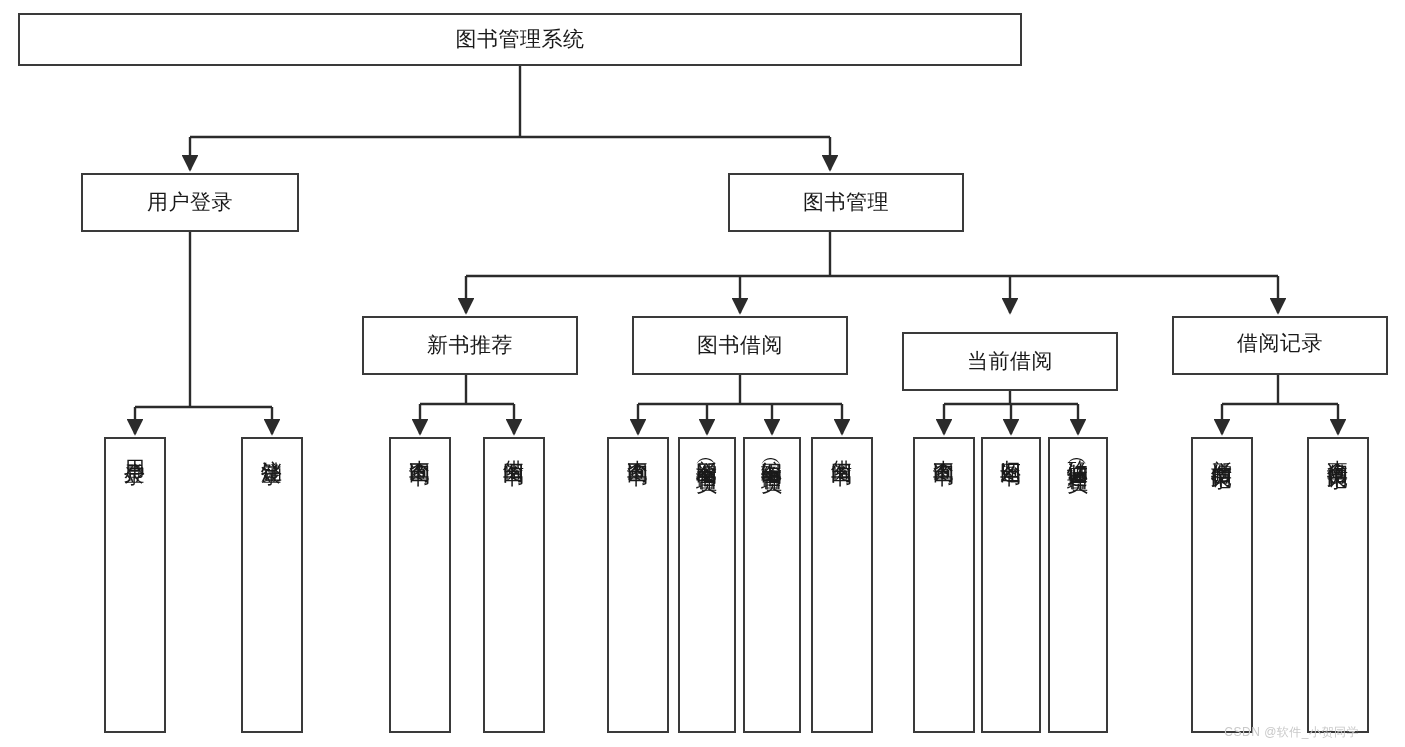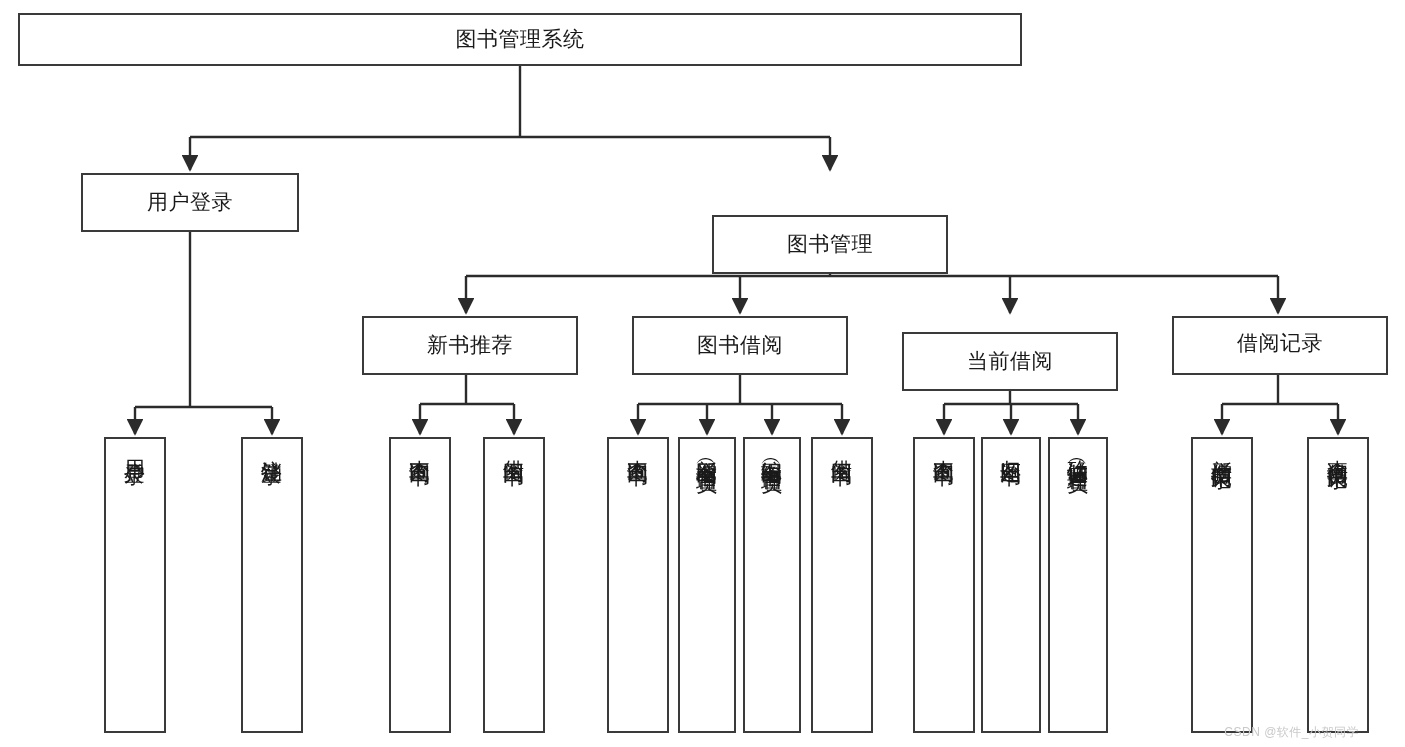--- a/index.html
+++ b/index.html
@@ -127,21 +127,21 @@
     </g>
   </svg>
 
   <div class="node horiz" style="left:18px; top:13px; width:1004px; height:53px;">
     <span class="label">图书管理系统</span>
   </div>
 
   <div class="node horiz" style="left:81px; top:173px; width:218px; height:59px;">
     <span class="label">用户登录</span>
   </div>
-  <div class="node horiz" style="left:712px; top:173px; width:236px; height:59px;margin-top:42px;">
+  <div class="node horiz" style="left:728px; top:173px; width:236px; height:59px;">
     <span class="label">图书管理</span>
   </div>
 
   <div class="node horiz" style="left:362px; top:316px; width:216px; height:59px;">
     <span class="label">新书推荐</span>
   </div>
   <div class="node horiz" style="left:632px; top:316px; width:216px; height:59px;">
     <span class="label">图书借阅</span>
   </div>
   <div class="node horiz" style="left:902px; top:332px; width:216px; height:59px;">

